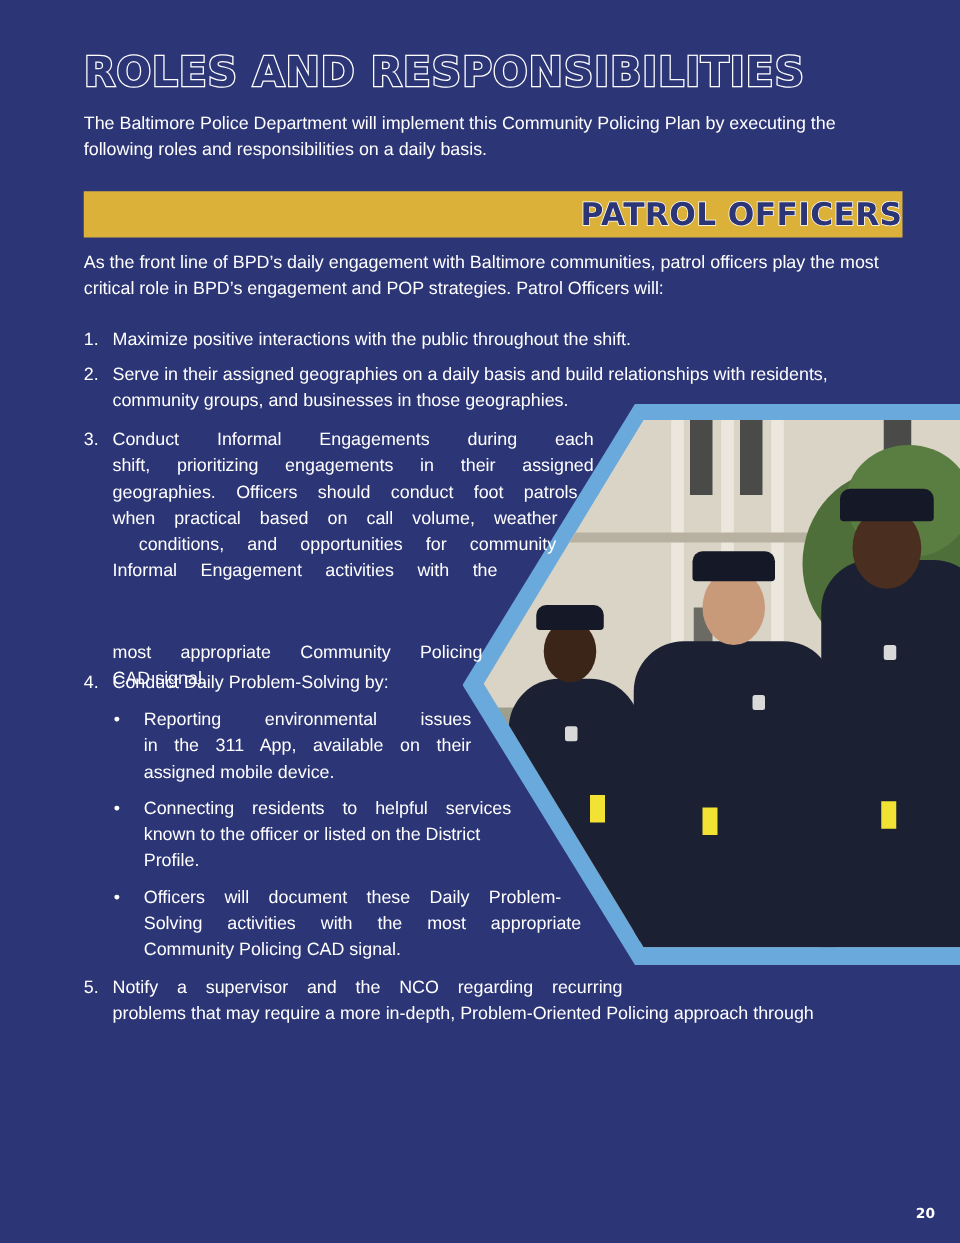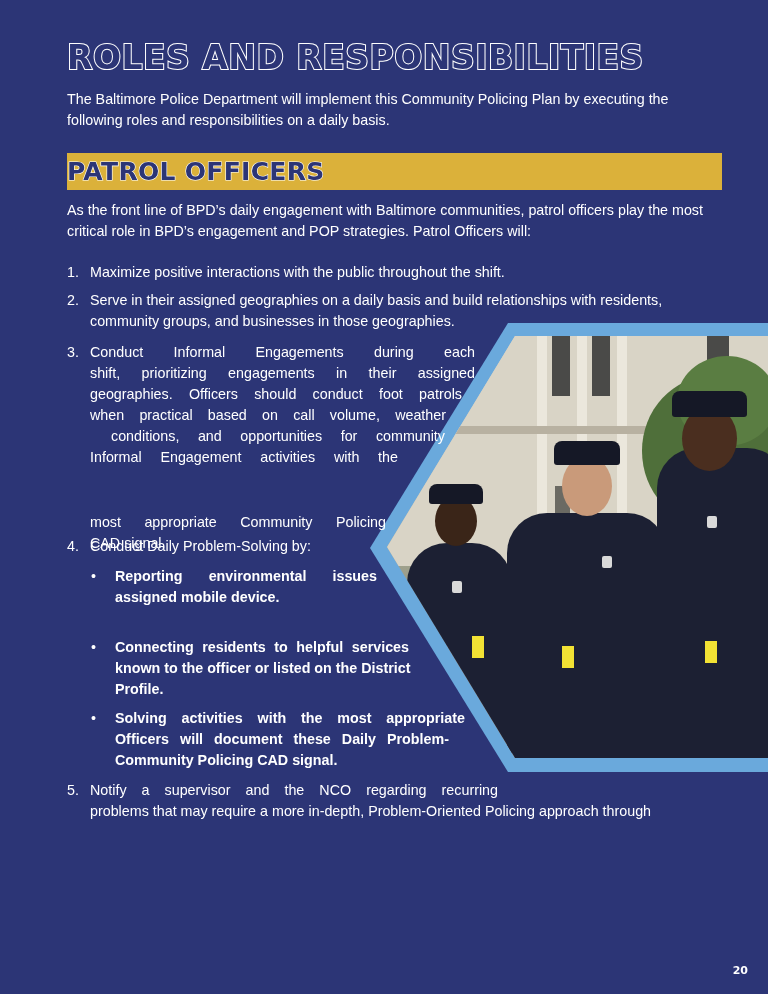--- a/index.html
+++ b/index.html
@@ -24,21 +24,21 @@
     transform:scaleX(1.0);
     transform-origin:left;
   }
   .intro {
     position:absolute; left:67px; top:89px; width:660px;
     font-size:14.3px; line-height:21px;
   }
   .banner {
     position:absolute; left:67px; top:153px; width:655px; height:37px;
     background:#dbb13a;
-    display:flex; align-items:center; justify-content:flex-start;
+    display:flex; align-items:center; justify-content:flex-end;
   }
   .banner-title {
     font-family:"DejaVu Sans", sans-serif;
     font-weight:bold; font-size:25px;
     color:#2c3576;
     -webkit-text-stroke:1.2px #ffffff;
     paint-order:stroke fill;
     letter-spacing:0.3px;
   }
   .lead {
@@ -48,21 +48,21 @@
   .item {
     position:absolute; font-size:14.3px; line-height:21px;
   }
   .num { position:absolute; left:0; top:0; }
   .item-text { margin-left:23px; }
   .justify { text-align:justify; text-align-last:justify; }
   .bullet {
     position:absolute; font-size:14.3px; line-height:21px;
   }
   .bullet-dot { position:absolute; left:0; top:0; }
-  .bullet-text { margin-left:24px;font-weight:bold; }
+  .bullet-text { margin-left:24px; }
 
   
   .frame-outer {
     position:absolute; left:370px; top:323px; width:398px; height:449px;
     background:#6aa9dc;
     clip-path:polygon(138px 0, 398px 0, 398px 449px, 138px 449px, 0 225px);
   }
   .frame-inner {
     position:absolute; left:387px; top:336px; width:381px; height:422px;
     clip-path:polygon(128px 0, 381px 0, 381px 422px, 128px 422px, 0 211px);
@@ -159,38 +159,39 @@
 
 <div class="item" style="left:67px; top:536px; width:400px;">
   <span class="num">4.</span>
   <div class="item-text">Conduct Daily Problem-Solving by:</div>
 </div>
 
 <div class="bullet" style="left:91px; top:566px;">
   <span class="bullet-dot">•</span>
   <div class="bullet-text">
     <div class="justify" style="width:262px;">Reporting environmental issues</div>
+    <div class="justify" style="width:262px;">in the 311 App, available on their</div>
     <div>assigned mobile device.</div>
   </div>
 </div>
 
 <div class="bullet" style="left:91px; top:637px;">
   <span class="bullet-dot">•</span>
   <div class="bullet-text">
     <div class="justify" style="width:294px;">Connecting residents to helpful services</div>
     <div>known to the officer or listed on the District</div>
     <div>Profile.</div>
   </div>
 </div>
 
 <div class="bullet" style="left:91px; top:708px;">
   <span class="bullet-dot">•</span>
   <div class="bullet-text">
+    <div class="justify" style="width:334px;">Officers will document these Daily Problem-</div>
     <div class="justify" style="width:350px;">Solving activities with the most appropriate</div>
-    <div class="justify" style="width:334px;">Officers will document these Daily Problem-</div>
     <div>Community Policing CAD signal.</div>
   </div>
 </div>
 
 <div class="item" style="left:67px; top:780px; width:665px;">
   <span class="num">5.</span>
   <div class="item-text">
     <div class="justify" style="width:408px;">Notify a supervisor and the NCO regarding recurring</div>
     <div>problems that may require a more in-depth, Problem-Oriented Policing approach through</div>
   </div>

